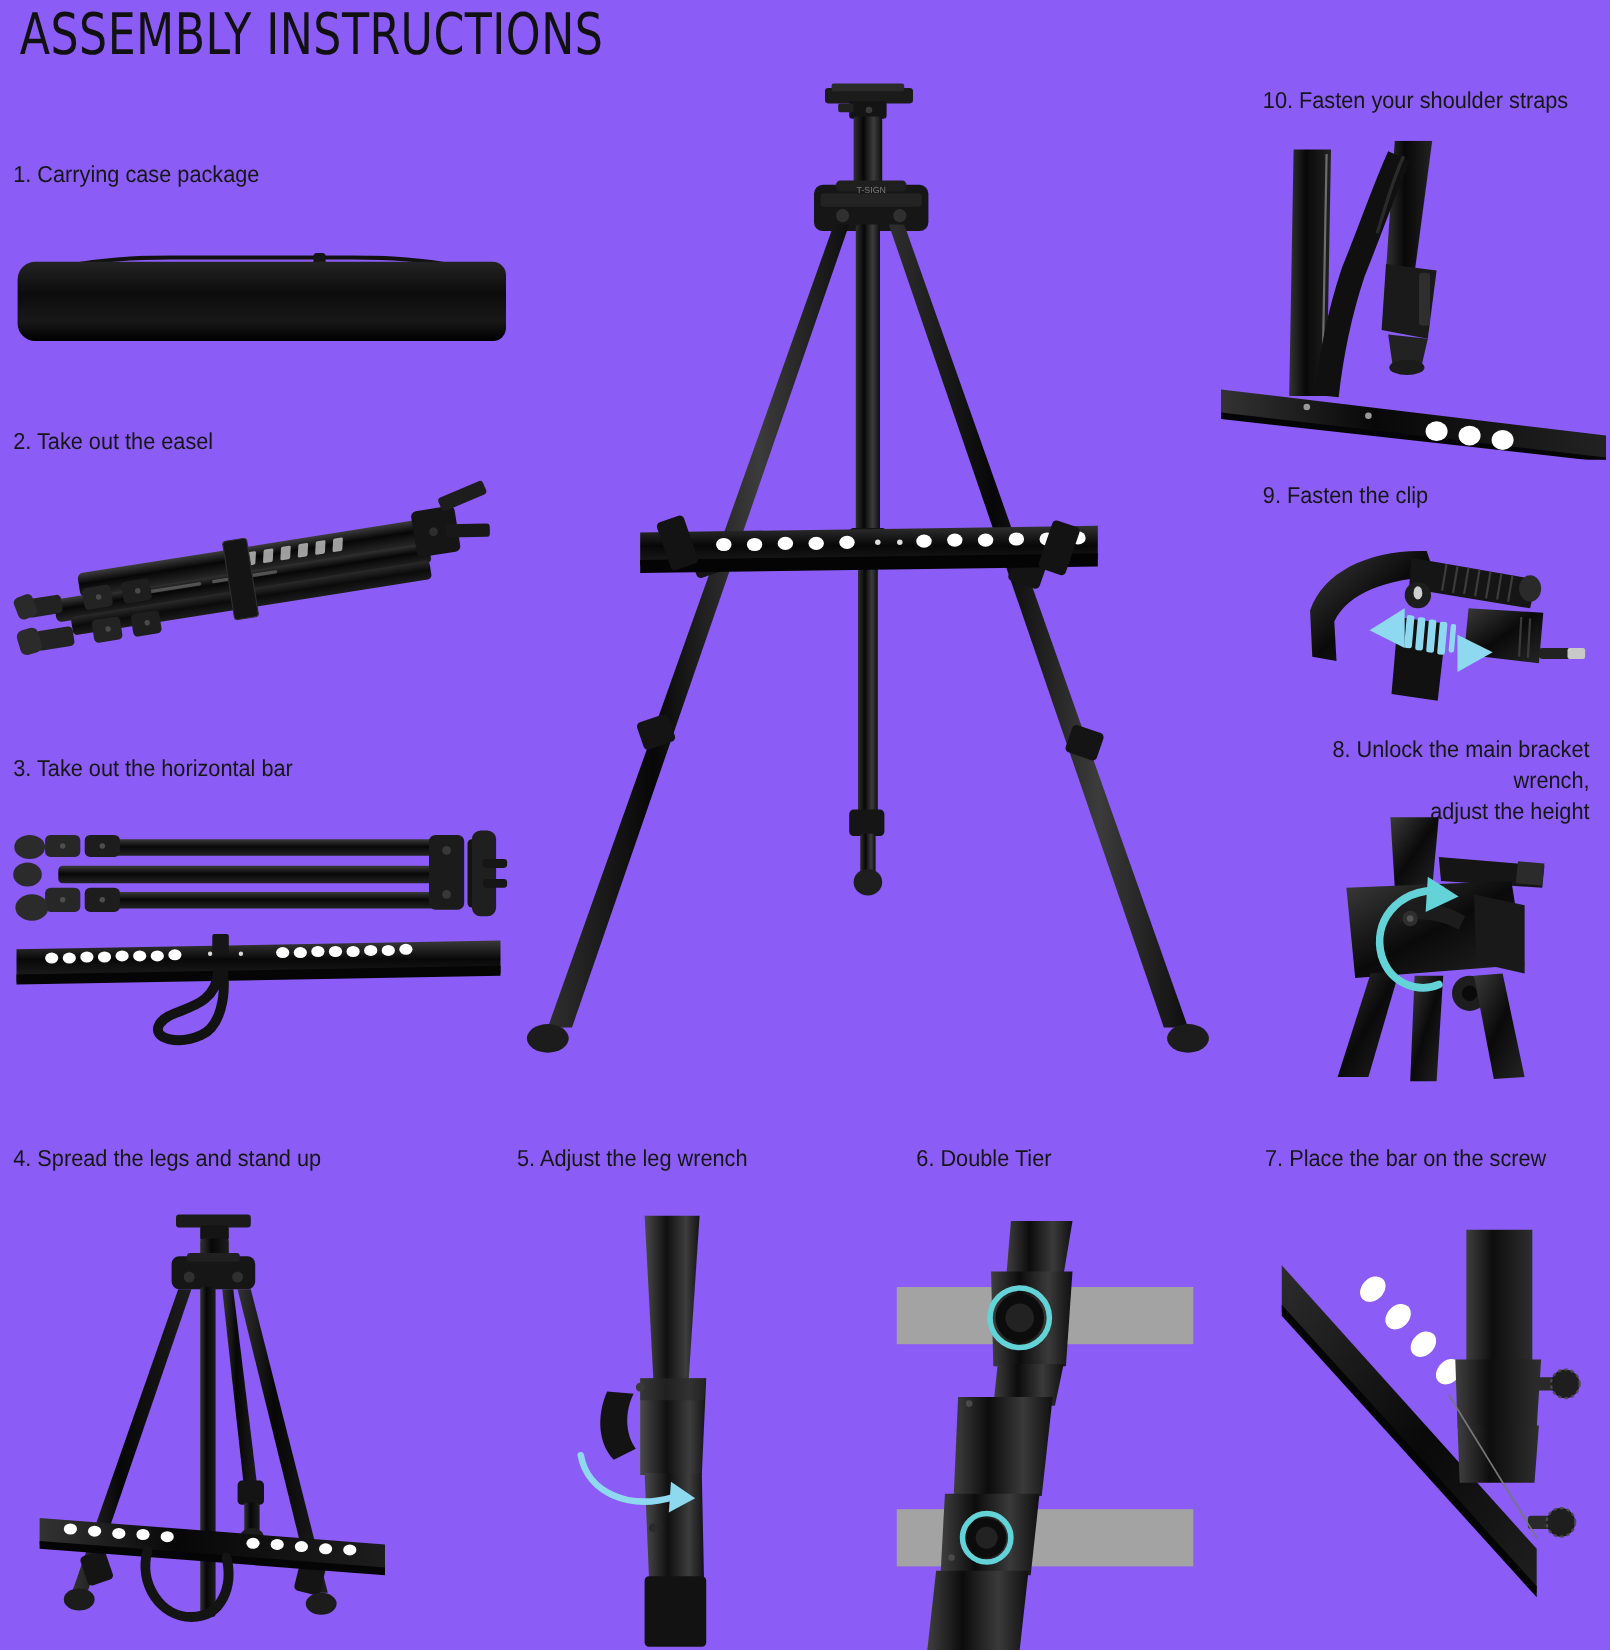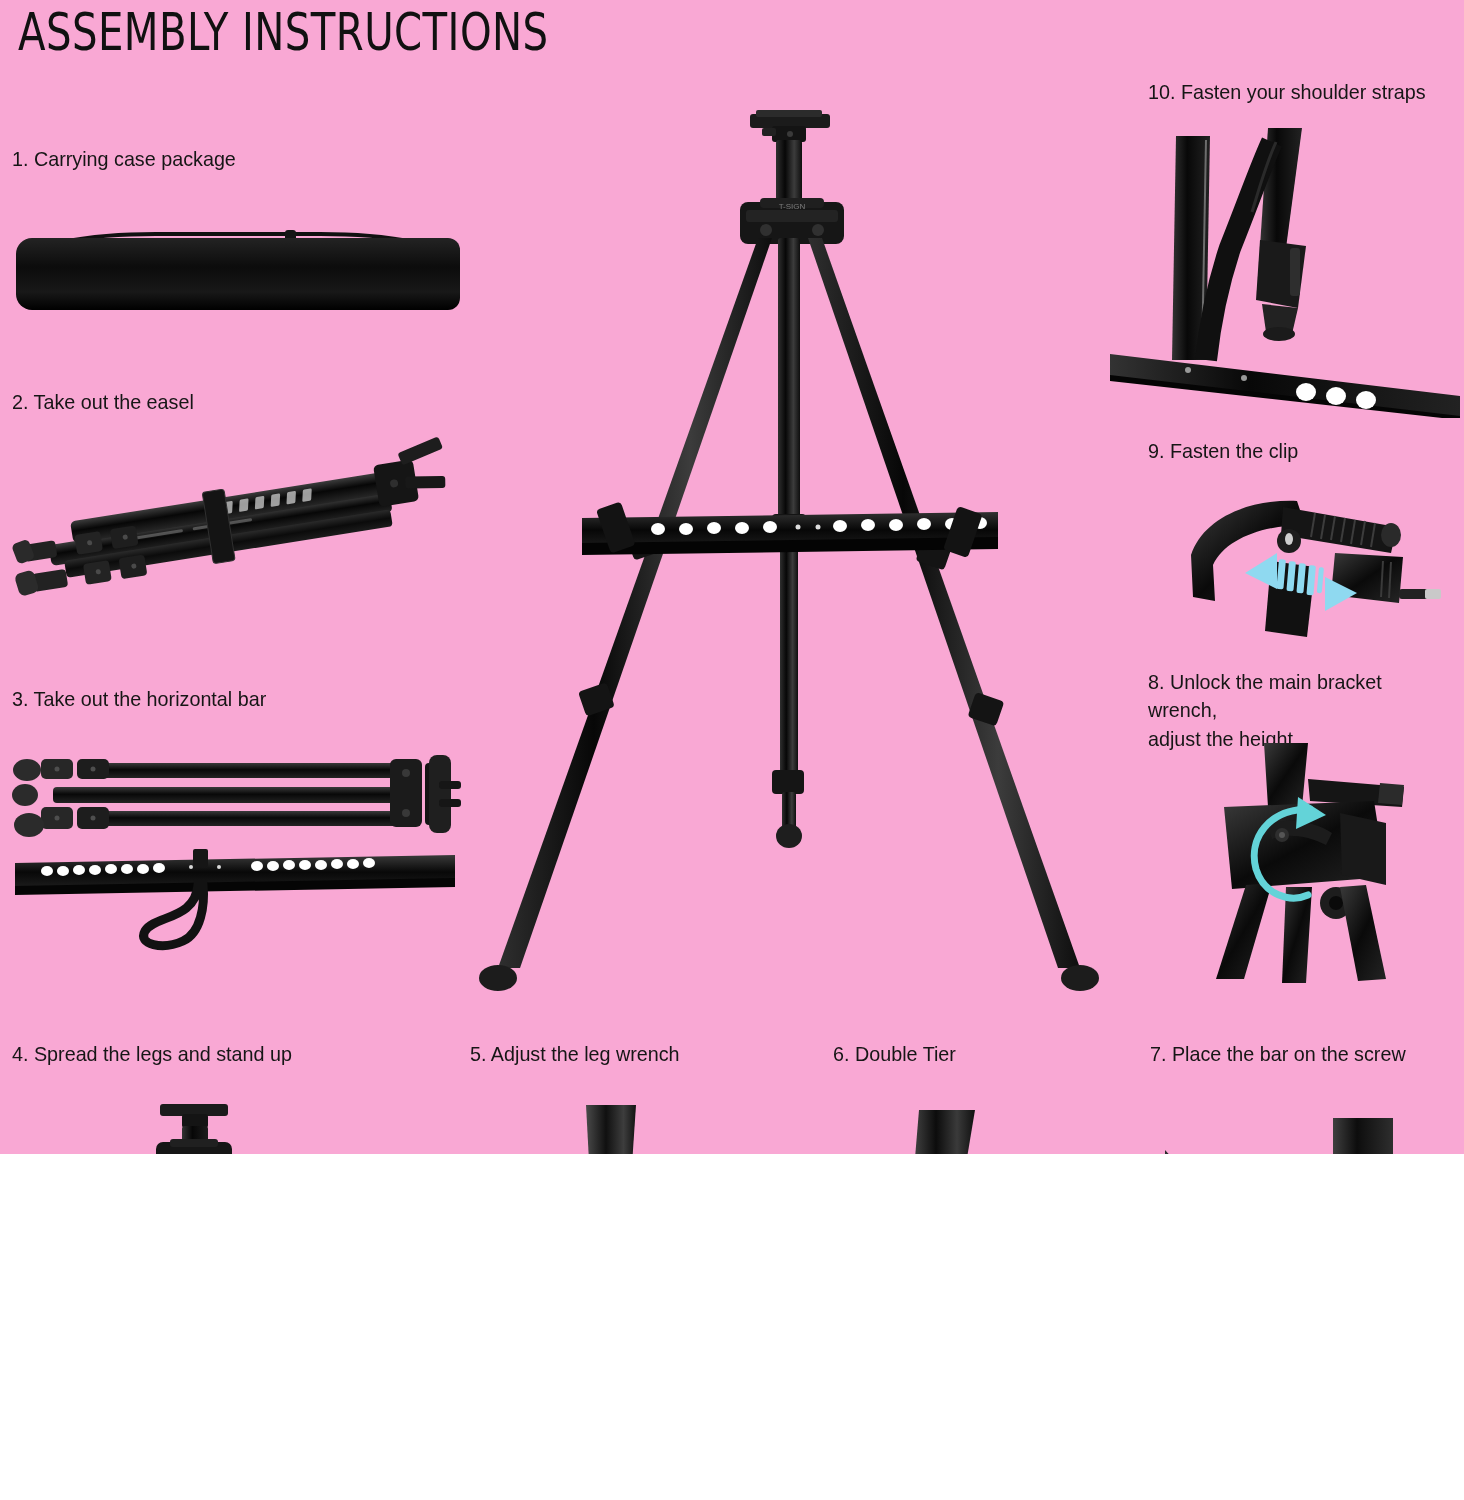--- a/index.html
+++ b/index.html
@@ -4,23 +4,24 @@
 <style>
   * { box-sizing: border-box; }
   html, body {
     margin: 0; padding: 0;
     background: #ffffff;
     font-family: "Liberation Sans", sans-serif;
   }
   #page {
     position: relative;
     width: 1464px;
-    height: 1154px;
-    background: #f9a8d4;
+    height: 1500px;
+    background: #8b5cf6;
     overflow: hidden;
+    text-align: right;
   }
   .title {
     position: absolute;
     left: 18px; top: 2px;
     font-size: 52px;
     letter-spacing: 0.5px;
     color: #111111;
     font-weight: 400;
     font-family: "DejaVu Sans Condensed", "Liberation Sans Narrow", "Liberation Sans", sans-serif;
     transform: scaleX(0.86);
@@ -80,21 +81,21 @@
   
   #fig8 { left: 1190px; top: 735px; width: 265px; height: 260px; }
 
   
   #fig9 { left: 1185px; top: 485px; width: 270px; height: 160px; }
 
   
   #fig10 { left: 1110px; top: 128px; width: 350px; height: 290px; }
 
   
-  #figCenter { left: 420px; top: 106px; width: 700px; height: 910px; }
+  #figCenter { left: 420px; top: 72px; width: 700px; height: 910px; }
 </style>
 </head>
 <body>
 
 <div id="page">
 
   <div class="title">ASSEMBLY INSTRUCTIONS</div>
 
   <div class="step-label" style="left:12px; top:145px;">1. Carrying case package</div>
   <div class="step-label" style="left:12px; top:388px;">2. Take out the easel</div>

